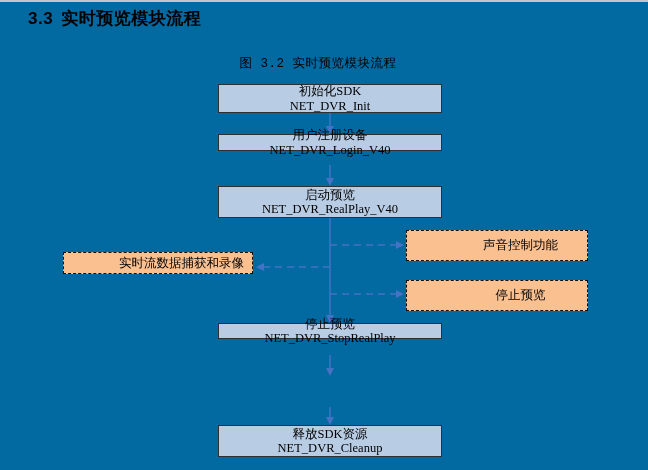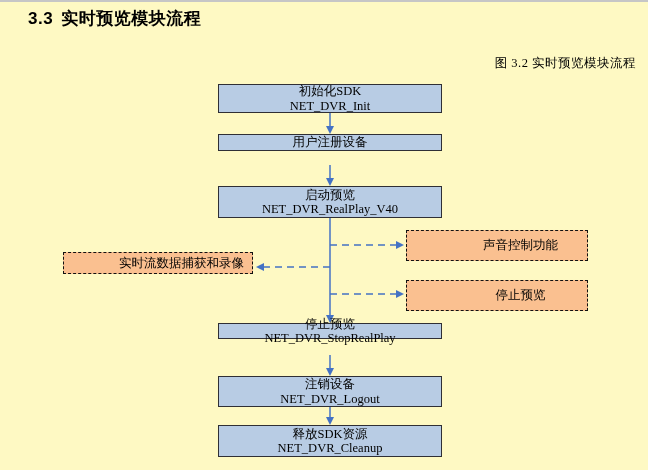--- a/index.html
+++ b/index.html
@@ -1,36 +1,36 @@
 <!DOCTYPE html>
 <html><head>
 <meta charset="utf-8">
 <style>
   html,body{margin:0;padding:0;background:#fff;}
   .page{
     position:relative;
     width:648px;height:470px;
-    background:#fef9c3;
+    background:#0369a1;
     font-family:"Liberation Serif","DejaVu Serif",serif;
     color:#000;
     overflow:hidden;
   }
   .top-rule{
     position:absolute;left:0;top:0;width:648px;height:2px;
     background:#c6c6c6;
   }
   .heading{
     position:absolute;left:28px;top:7px;margin:0;
     font-size:17px;font-weight:bold;letter-spacing:0.5px;
     font-family:"Liberation Serif","DejaVu Serif",serif;
   }
   .heading .num{font-family:"Liberation Sans","DejaVu Sans",sans-serif;margin-right:8px;}
   .caption{
     position:absolute;left:0;top:55px;width:636px;
-    text-align:right;font-size:12.5px;letter-spacing:0.5px;
+    text-align:center;font-size:12.5px;letter-spacing:0.5px;font-family:Liberation Mono, monospace;
   }
   svg.connectors{position:absolute;left:0;top:0;pointer-events:none;}
   .box{
     position:absolute;left:218px;width:224px;
     box-sizing:border-box;
     background:#b8cce4;
     border:1.4px solid #2f2f35;
     display:flex;flex-direction:column;justify-content:center;
     font-size:12.5px;line-height:14.5px;text-align:center;
   }
@@ -71,32 +71,29 @@
       <path d="M330 294 H397" stroke-dasharray="7 5" marker-end="url(#arr)"></path>
     </g>
   </svg>
 
   <div class="box" style="top:84px;height:29px">
     <span>初始化SDK</span>
     <span>NET_DVR_Init</span>
   </div>
   <div class="box" style="top:134px;height:17px">
     <span>用户注册设备</span>
+    <span>NET_DVR_Login_V40</span>
   </div>
   <div class="box" style="top:186px;height:32px">
     <span>启动预览</span>
     <span>NET_DVR_RealPlay_V40</span>
   </div>
   <div class="box" style="top:323px;height:16px">
     <span>停止预览</span>
     <span>NET_DVR_StopRealPlay</span>
-  </div>
-  <div class="box" style="top:376px;height:31px">
-    <span>注销设备</span>
-    <span>NET_DVR_Logout</span>
   </div>
   <div class="box" style="top:425px;height:32px">
     <span>释放SDK资源</span>
     <span>NET_DVR_Cleanup</span>
   </div>
 
   <div class="sidebox" style="left:406px;top:230px;width:182px;height:31px">
     <span>声音控制功能</span>
   </div>
   <div class="sidebox" style="left:63px;top:252px;width:190px;height:22px">

